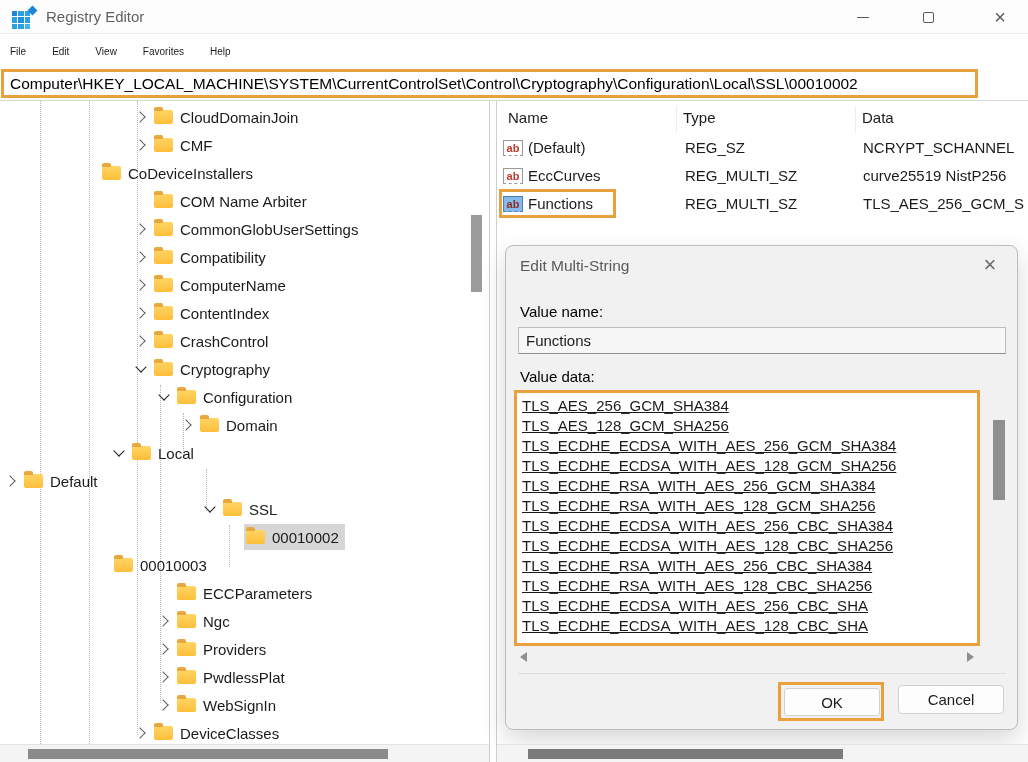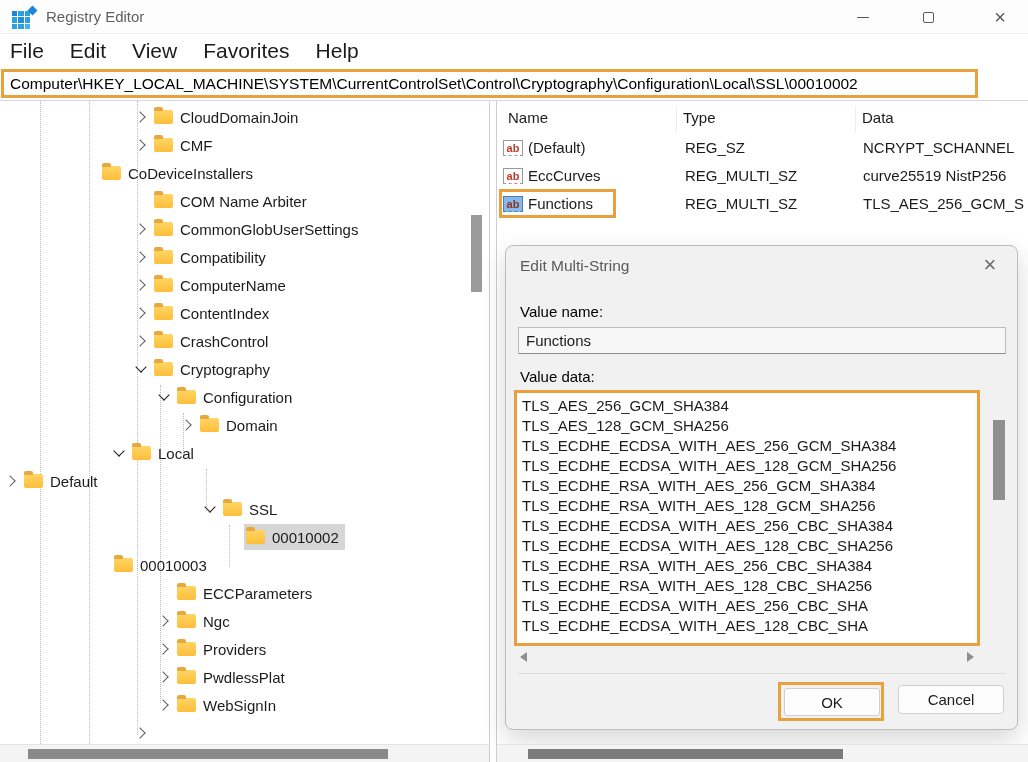--- a/index.html
+++ b/index.html
@@ -13,21 +13,21 @@
   .app-icon .grid i { background:#2aa2e2; }
   .app-icon .grid i:nth-child(1){background:#1c86d8;} .app-icon .grid i:nth-child(5){background:#1f90dc;} .app-icon .grid i:nth-child(9){background:#45b4ec;}
   .app-icon .spark { position:absolute; right:0; top:0; width:7px; height:7px; background:#1c86d8; transform:rotate(45deg); }
   .win-title { position:absolute; left:46px; top:8px; font-size:15px; color:#5f5f5f; }
   .winctl { position:absolute; top:0; width:46px; height:34px; display:flex; align-items:center; justify-content:center; color:#5a5a5a; }
   .ctl-min { left:840px; } .ctl-max { left:905px; } .ctl-close { left:977px; font-size:20px; font-weight:300; }
   .ctl-min i { display:block; width:12px; height:0; border-top:1px solid #5a5a5a; }
   .ctl-max i { display:block; width:11px; height:11px; border:1px solid #5a5a5a; border-radius:2px; }
 
   
-  .menubar { position:absolute; left:0; top:34px; width:1028px; height:34px; background:#fff; display:flex; align-items:center; padding-left:10px; gap:26px; font-size:21px; }
+  .menubar { position:absolute; left:0; top:34px; width:1028px; height:34px; background:#fff; display:flex; align-items:center; padding-left:10px; gap:26px; font-size:10px; }
   .menubar span { cursor:default; }
 
   
   .addressbar { position:absolute; left:0; top:68px; width:1028px; height:33px; background:#fff; border-bottom:1px solid #d8d8d8; }
   .addr-annot { position:absolute; left:1px; top:1px; width:977px; height:29px; border:3px solid #E8A13C; background:#fff; display:flex; align-items:center; }
   .addr-text { padding-left:6px; font-size:15.5px; color:#000; white-space:nowrap; overflow:hidden; }
 
   
   .tree-panel { position:absolute; left:0; top:101px; width:489px; height:643px; background:#fff; overflow:hidden; }
   .splitter { position:absolute; left:489px; top:101px; width:8px; height:661px; background:#fff; border-left:1px solid #cfcfcf; border-right:1px solid #cfcfcf; }
@@ -61,21 +61,21 @@
   .cell-data { position:absolute; left:366px; top:5px; font-size:15px; white-space:nowrap; }
   .functions-annot { position:absolute; left:2px; top:88px; width:117px; height:29px; border:3px solid #E8A13C; pointer-events:none; }
 
   
   .dialog { position:absolute; left:505px; top:245px; width:513px; height:485px; background:#f1f1f1; border:1px solid #bdbdbd; border-radius:8px; box-shadow:0 10px 26px rgba(0,0,0,.16); }
   .dlg-title { position:absolute; left:14px; top:11px; font-size:15.5px; color:#5a5a5a; }
   .dlg-close { position:absolute; right:12px; top:6px; font-size:22px; color:#6a6a6a; width:30px; text-align:center; }
   .dlg-label { position:absolute; left:14px; font-size:15px; color:#000; }
   .lbl-name { top:57px; } .lbl-data { top:122px; }
   .name-field { position:absolute; left:12px; top:81px; width:488px; height:27px; background:#f7f7f7; border:1px solid #bcbcbc; border-bottom-color:#8f8f8f; font-size:15px; display:flex; align-items:center; padding-left:7px; }
-  .data-box { position:absolute; left:8px; top:144px; width:466px; height:256px; background:#fff; border:3px solid #E8A13C; overflow:hidden; padding:3px 0 0 5px; }
+  .data-box { position:absolute; left:8px; top:144px; width:466px; height:256px; background:#fff; border:3px solid #E8A13C; overflow:hidden; padding:3px 0 0 5px;text-decoration:underline; }
   .data-box div { font-size:15px; line-height:20px; white-space:nowrap; }
   .dlg-vscroll { position:absolute; left:482px; top:146px; width:22px; height:252px; }
   .dlg-vthumb { position:absolute; left:5px; top:28px; width:12px; height:80px; background:#8f8f8f; }
   .dlg-hscroll { position:absolute; left:10px; top:403px; width:462px; height:16px; }
   .arr { position:absolute; top:3px; width:0; height:0; border-top:5px solid transparent; border-bottom:5px solid transparent; }
   .arr-left { left:4px; border-right:7px solid #8f8f8f; }
   .arr-right { right:4px; border-left:7px solid #8f8f8f; }
   .dlg-sep { position:absolute; left:12px; top:427px; width:488px; height:0; border-top:1px solid #dcdcdc; }
   .btn { position:absolute; height:29px; background:#fdfdfd; border:1px solid #d0d0d0; border-radius:4px; font-size:15px; display:flex; align-items:center; justify-content:center; }
   .ok-annot { position:absolute; left:272px; top:436px; width:106px; height:39px; border:3px solid #E8A13C; }
@@ -324,20 +324,24 @@
           <i class="chev collapsed"></i>
         </span>
         <span class="row-content">
           <span class="folder"></span>
           <span class="tree-label">WebSignIn</span>
         </span>
       </div>
       <div class="tree-row" style="padding-left: 130px;">
         <span class="expander">
           <i class="chev collapsed"></i>
+        </span>
+        <span class="row-content">
+          <span class="folder"></span>
+          <span class="tree-label">DeviceClasses</span>
         </span>
       </div>
     </div>
   <div class="tree-vthumb"></div>
 </div>
 
 <div class="splitter"></div>
 
 <div class="list-panel">
   <div class="list-header">

